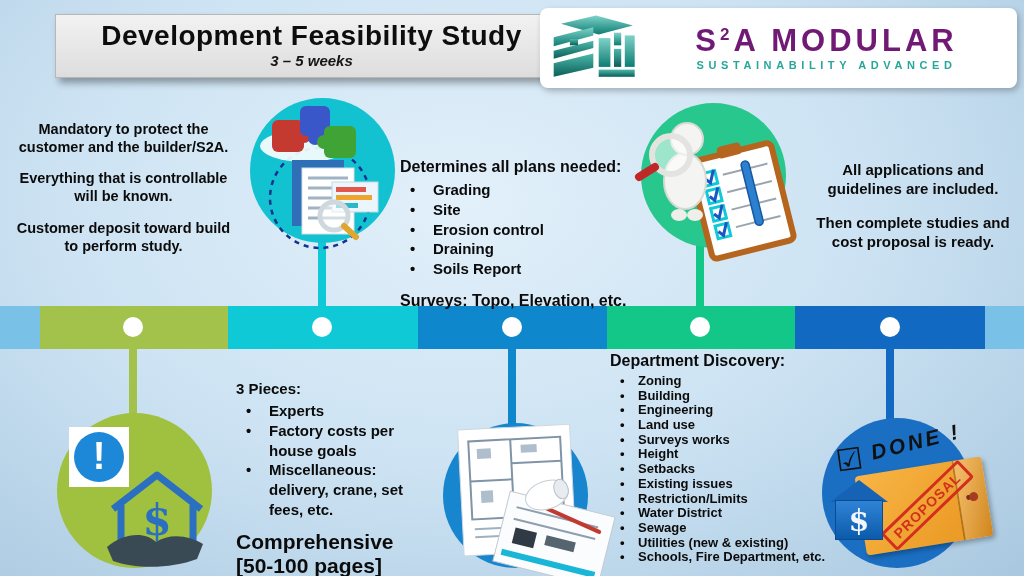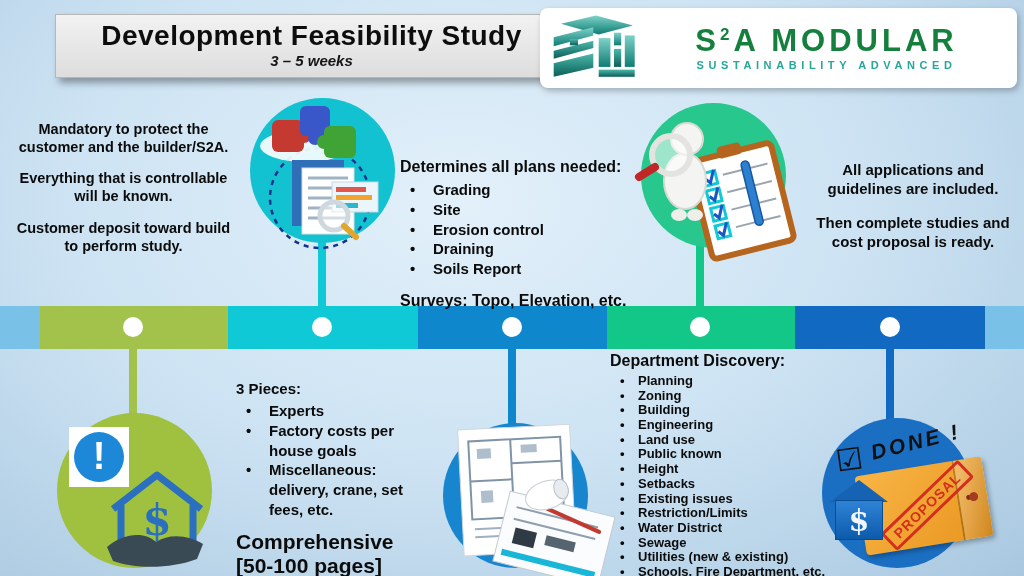--- a/index.html
+++ b/index.html
@@ -21,21 +21,21 @@
   .title-box h1 { font-size:28px; font-weight:bold; color:#0d0d0d; letter-spacing:.5px; }
   .title-box .subtitle { font-size:15px; font-style:italic; font-weight:bold; color:#141414; }
 
   .logo-box {
     position:absolute; left:540px; top:8px; width:477px; height:80px;
     background:#ffffff; border-radius:8px; box-shadow:2px 3px 6px rgba(0,0,0,.25);
     display:flex; align-items:center; padding:4px 10px 4px 6px;
   }
   .logo-build { width:100px; height:72px; flex:0 0 auto; }
   .logo-text { flex:1; text-align:center; }
-  .brand { font-size:31px; font-weight:bold; color:#15803d; letter-spacing:4px; line-height:1.05; }
+  .brand { font-size:31px; font-weight:bold; color:#701a75; letter-spacing:4px; line-height:1.05; }
   .brand sup { font-size:17px; }
   .tagline { font-size:11px; font-weight:bold; color:#27a79a; letter-spacing:4.6px; margin-top:2px; }
 
   
   .timeline { position:absolute; left:0; top:306px; width:1024px; height:43px; background:#7ac1e8; }
   .seg { position:absolute; top:0; height:43px; }
   .seg1 { left:40px;  width:188px; background:#a3c24c; }
   .seg2 { left:228px; width:190px; background:#0fc9d6; }
   .seg3 { left:418px; width:189px; background:#0e87cd; }
   .seg4 { left:607px; width:188px; background:#12c787; }
@@ -193,26 +193,25 @@
       <li>Experts</li>
       <li>Factory costs per house goals</li>
       <li>Miscellaneous: delivery, crane, set fees, etc.</li>
     </ul>
     <div class="blk-footer">Comprehensive  [50-100 pages]</div>
   </div>
 
   <div class="txt stage4-text">
     <div class="blk-heading">Department Discovery:</div>
     <ul class="bullets">
-      <li>Planning</li>
       <li>Zoning</li>
       <li>Building</li>
       <li>Engineering</li>
       <li>Land use</li>
-      <li>Public known</li>
+      <li>Surveys works</li>
       <li>Height</li>
       <li>Setbacks</li>
       <li>Existing issues</li>
       <li>Restriction/Limits</li>
       <li>Water District</li>
       <li>Sewage</li>
       <li>Utilities (new &amp; existing)</li>
       <li>Schools, Fire Department, etc.</li>
     </ul>
   </div>

